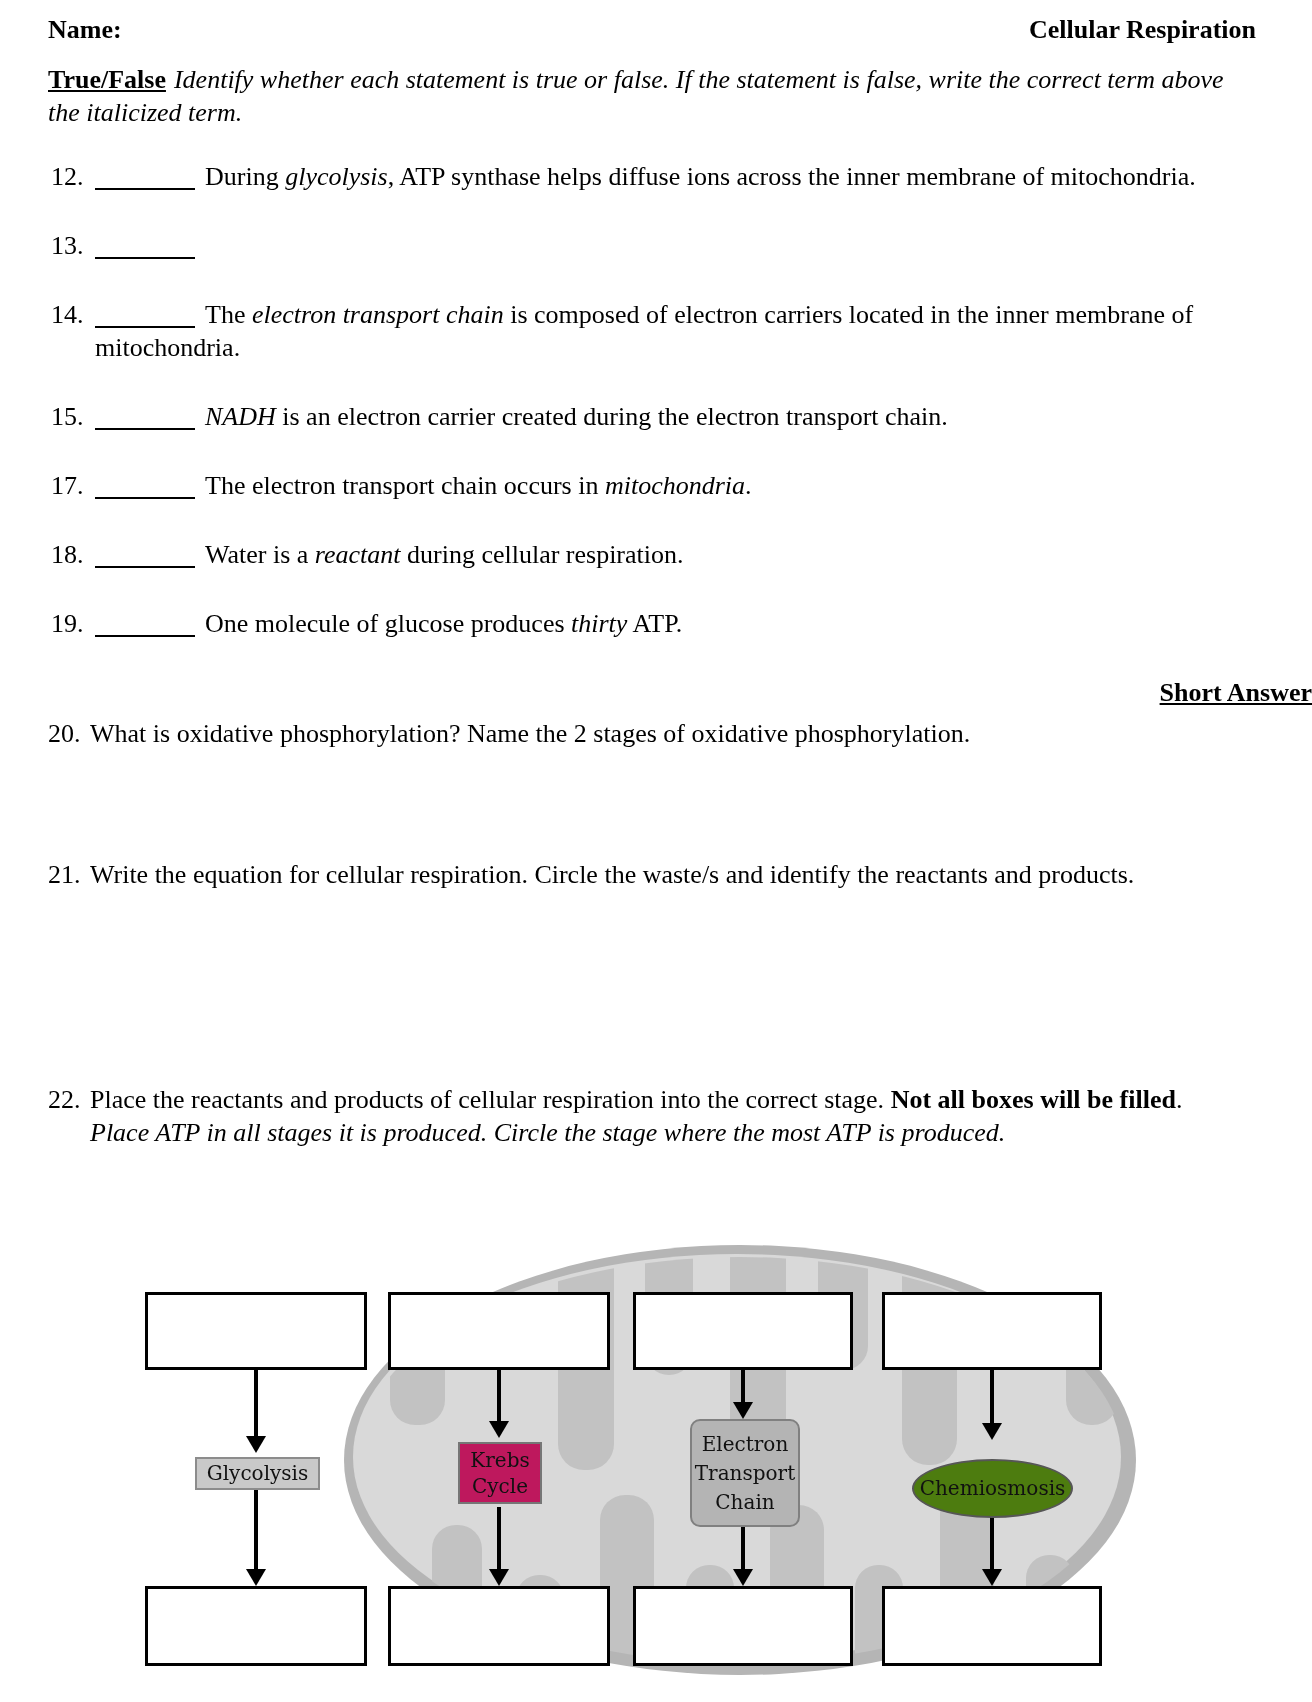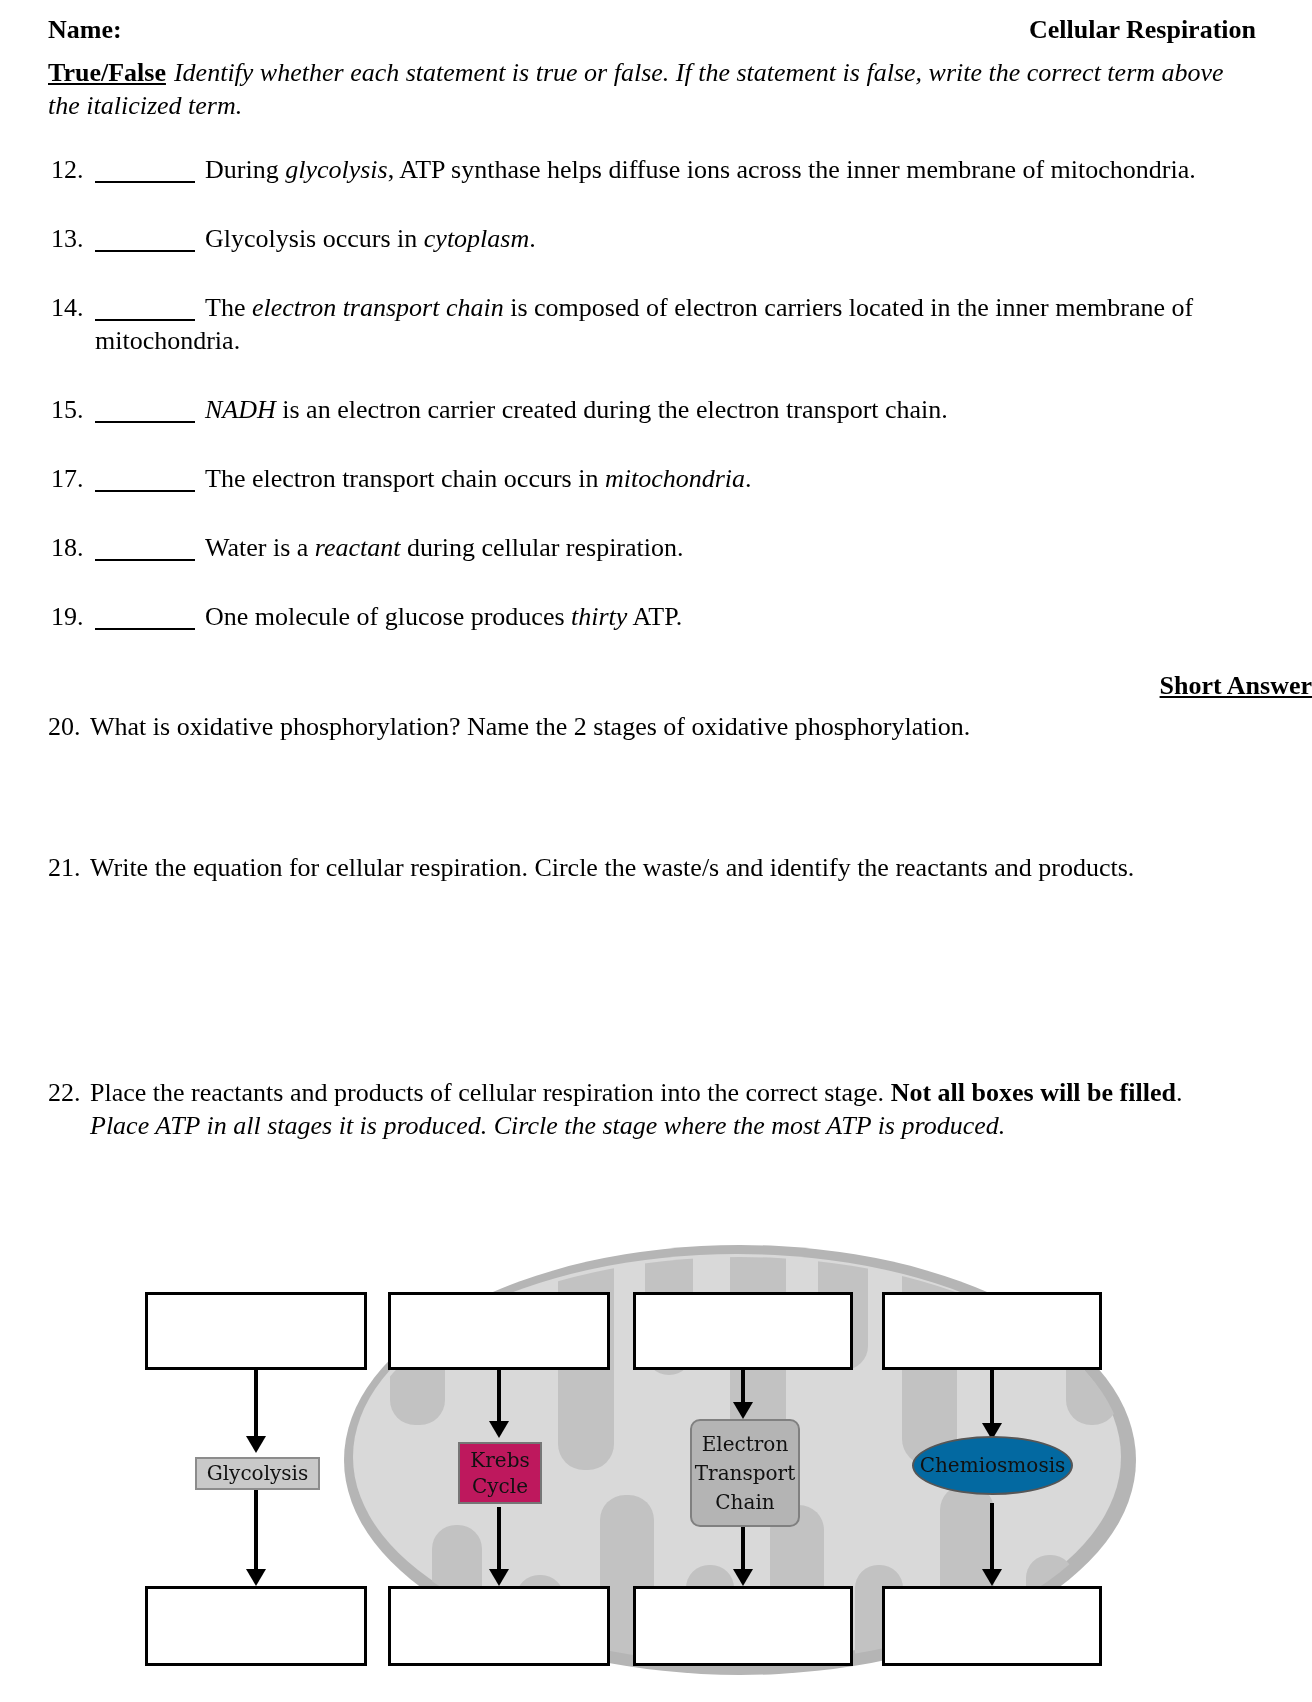--- a/index.html
+++ b/index.html
@@ -4,21 +4,21 @@
 <style>
   html,body{margin:0;padding:0;}
   body{
     width:1312px;height:1702px;position:relative;background:#ffffff;
     font-family:"Liberation Serif",serif;font-size:26px;line-height:33px;color:#000;
     overflow:hidden;
   }
   
   .header{display:flex;justify-content:space-between;padding:13px 56px 0 48px;font-weight:bold;}
   
-  .instructions{margin:10px 0 0 48px;width:1195px;}
+  .instructions{margin:17px 0 0 48px;width:1195px;}
   .tf-heading{font-weight:bold;text-decoration:underline;margin-right:8px;}
   .instr-text{font-style:italic;}
   
   .tf-list{margin-left:51px;margin-top:31px;width:1170px;}
   .q{position:relative;padding-left:44px;margin-bottom:36px;}
   .qnum{position:absolute;left:0;top:0;}
   .blank{display:inline-block;width:100px;height:26px;border-bottom:2px solid #000;
          margin-right:10px;vertical-align:-5px;}
   .qtext em{font-style:italic;}
   
@@ -39,40 +39,40 @@
         width:222px;height:78px;z-index:2;}
   .abox.bottom{height:80px;}
   .c1{left:145px;} .c2{left:388px;} .c3{left:633px;width:220px;} .c4{left:882px;width:220px;}
   .top{top:57px;} .bottom{top:351px;}
   .stage{position:absolute;z-index:2;display:flex;align-items:center;justify-content:center;
          text-align:center;font-family:"DejaVu Serif",serif;font-size:20px;color:#111;
          box-sizing:border-box;}
   #stage-glycolysis{left:195px;top:222px;width:125px;height:33px;background:#c9c9c9;border:2px solid #8c8c8c;}
   #stage-krebs{left:458px;top:207px;width:84px;height:62px;background:#be185d;border:2px solid #767676;line-height:26px;}
   #stage-etc{left:690px;top:184px;width:110px;height:108px;background:#b4b4b4;border:2px solid #808080;border-radius:10px;line-height:29px;}
-  #stage-chemiosmosis{left:912px;top:201px;width:161px;height:59px;background:#0369a1;border:2px solid #565656;border-radius:50%;}
+  #stage-chemiosmosis{left:912px;top:224px;width:161px;height:59px;background:#4d7c0f;border:2px solid #565656;border-radius:50%;}
   .aline{position:absolute;width:4px;background:#000;z-index:1;}
   .ahead{position:absolute;width:0;height:0;border-left:10px solid transparent;
          border-right:10px solid transparent;border-top:17px solid #000;z-index:1;}
 </style>
 <title>Cellular Respiration</title></head>
 <body>
 
 <div class="header">
   <span>Name:</span>
   <span>Cellular Respiration</span>
 </div>
 
 <div class="instructions">
   <span class="tf-heading">True/False</span><span class="instr-text">Identify whether each statement is true or false. If the statement is false, write the correct term above the italicized term.</span>
 </div>
 
 <div class="tf-list">
     <div class="q"><span class="qnum">12.</span><span class="blank"></span><span class="qtext"><span>During </span><em>glycolysis</em><span>, ATP synthase helps diffuse ions across the inner membrane of mitochondria.</span></span></div>
-    <div class="q"><span class="qnum">13.</span><span class="blank"></span><span class="qtext"><span>Glycolysis occurs in </span><em>cytoplasm</em><span>.</span></span></div>
+    <div class="q"><span class="qnum">13.</span><span class="blank"></span></div>
     <div class="q"><span class="qnum">14.</span><span class="blank"></span><span class="qtext"><span>The </span><em>electron transport chain</em><span> is composed of electron carriers located in the inner membrane of mitochondria.</span></span></div>
     <div class="q"><span class="qnum">15.</span><span class="blank"></span><span class="qtext"><em>NADH</em><span> is an electron carrier created during the electron transport chain.</span></span></div>
     <div class="q"><span class="qnum">17.</span><span class="blank"></span><span class="qtext"><span>The electron transport chain occurs in </span><em>mitochondria</em><span>.</span></span></div>
     <div class="q"><span class="qnum">18.</span><span class="blank"></span><span class="qtext"><span>Water is a </span><em>reactant</em><span> during cellular respiration.</span></span></div>
     <div class="q"><span class="qnum">19.</span><span class="blank"></span><span class="qtext"><span>One molecule of glucose produces </span><em>thirty</em><span> ATP.</span></span></div>
   </div>
 
 <div class="sa-heading">Short Answer</div>
 <div class="sa-list">
     <div class="saq"><span class="qnum">20.</span><span class="qtext"><span>What is oxidative phosphorylation? Name the 2 stages of oxidative phosphorylation.</span></span></div>

